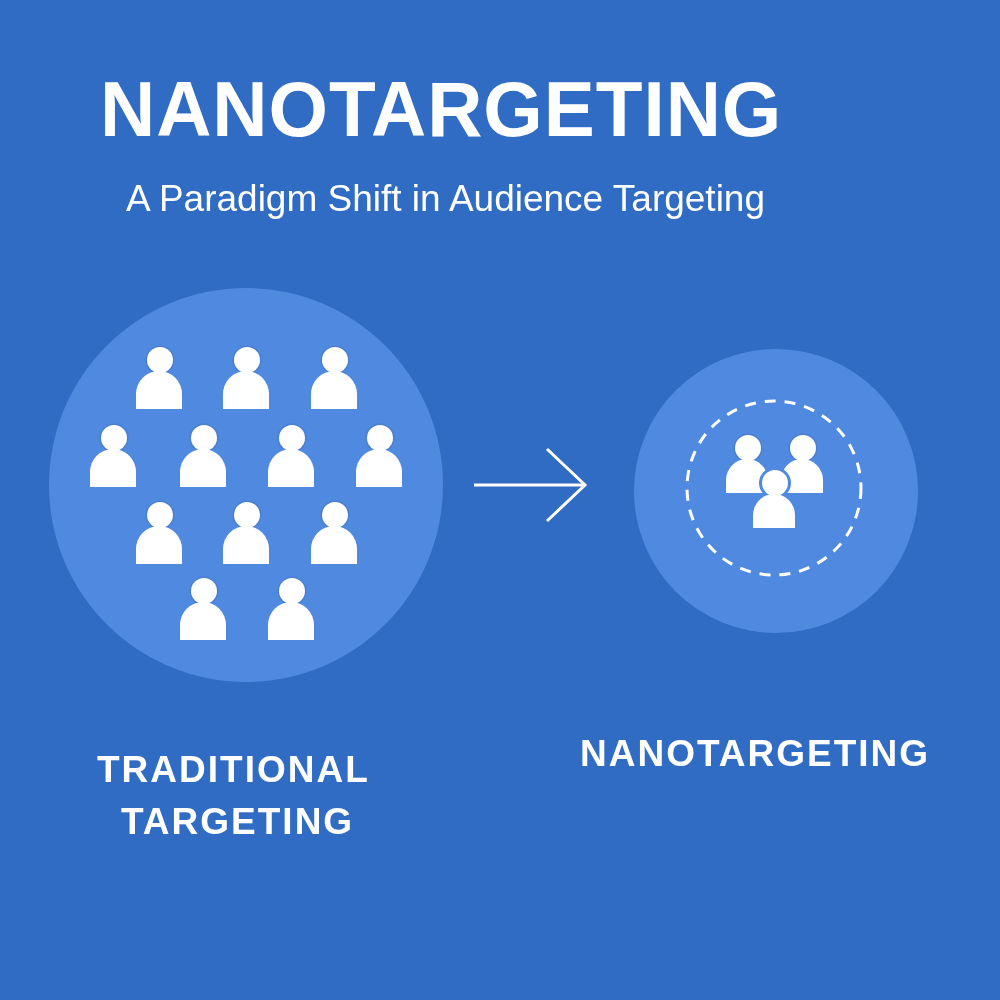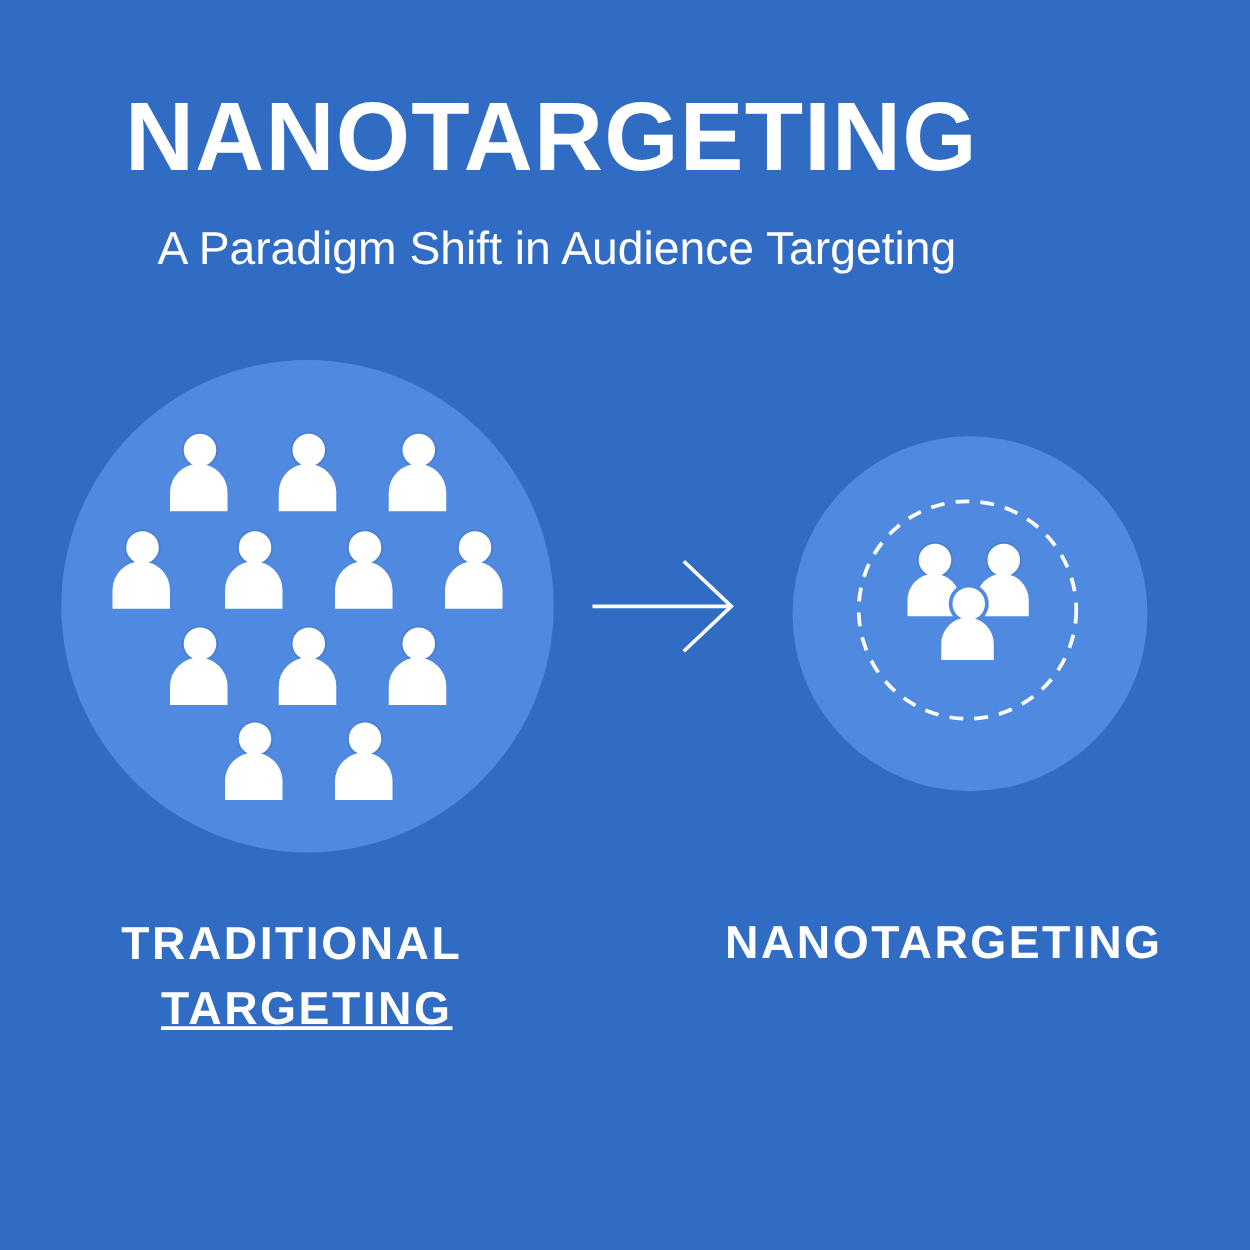--- a/index.html
+++ b/index.html
@@ -34,21 +34,21 @@
       background: #fff; border-radius: 23px 23px 0 0;
     }
     .dashed-ring {
       position: absolute; left: 684px; top: 398px; width: 180px; height: 180px;
     }
     .arrow { position: absolute; left: 472px; top: 447px; width: 120px; height: 80px; }
     .label {
       position: absolute; font-size: 37px; font-weight: bold; letter-spacing: 2px;
       line-height: 52px;
     }
-    .label-trad { left: 97px; top: 729px; text-align: center; }
+    .label-trad { left: 97px; top: 744px; }
     .label-nano { left: 580px; top: 728px; }
     .group { position: absolute; left: 724px; top: 432px; width: 100px; height: 100px; }
     .group .person { width: 42px; height: 58px; }
     .group .person .head { left: 9px; width: 26px; height: 26px; }
     .group .person .body { top: 24px; width: 42px; height: 34px; border-radius: 21px 21px 0 0; }
   </style>
 </head>
 <body>
 
 <div class="title">NANOTARGETING</div>
@@ -129,15 +129,15 @@
       <div class="body"></div>
     </div>
   <div class="person" style="left:29px;top:38px;">
       <div class="head" style="box-shadow:0 0 0 3px #5089e0;"></div>
       <div class="body"></div>
     </div>
 </div>
 
 <div class="label label-trad">
   <div>TRADITIONAL</div>
-  <div style="padding-left:24px;text-decoration:underline;">TARGETING</div>
+  <div style="padding-left:24px;">TARGETING</div>
 </div>
 <div class="label label-nano">NANOTARGETING</div>
 
 </body></html>

